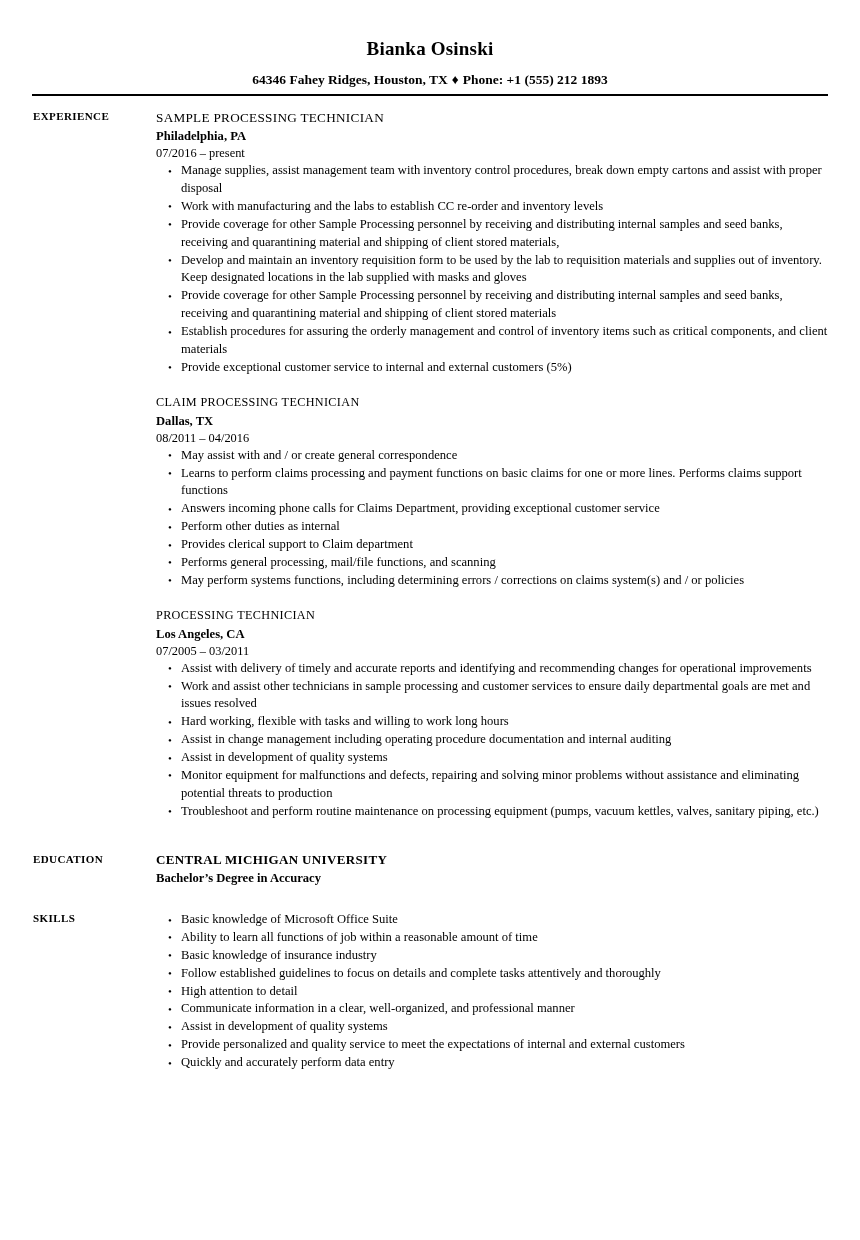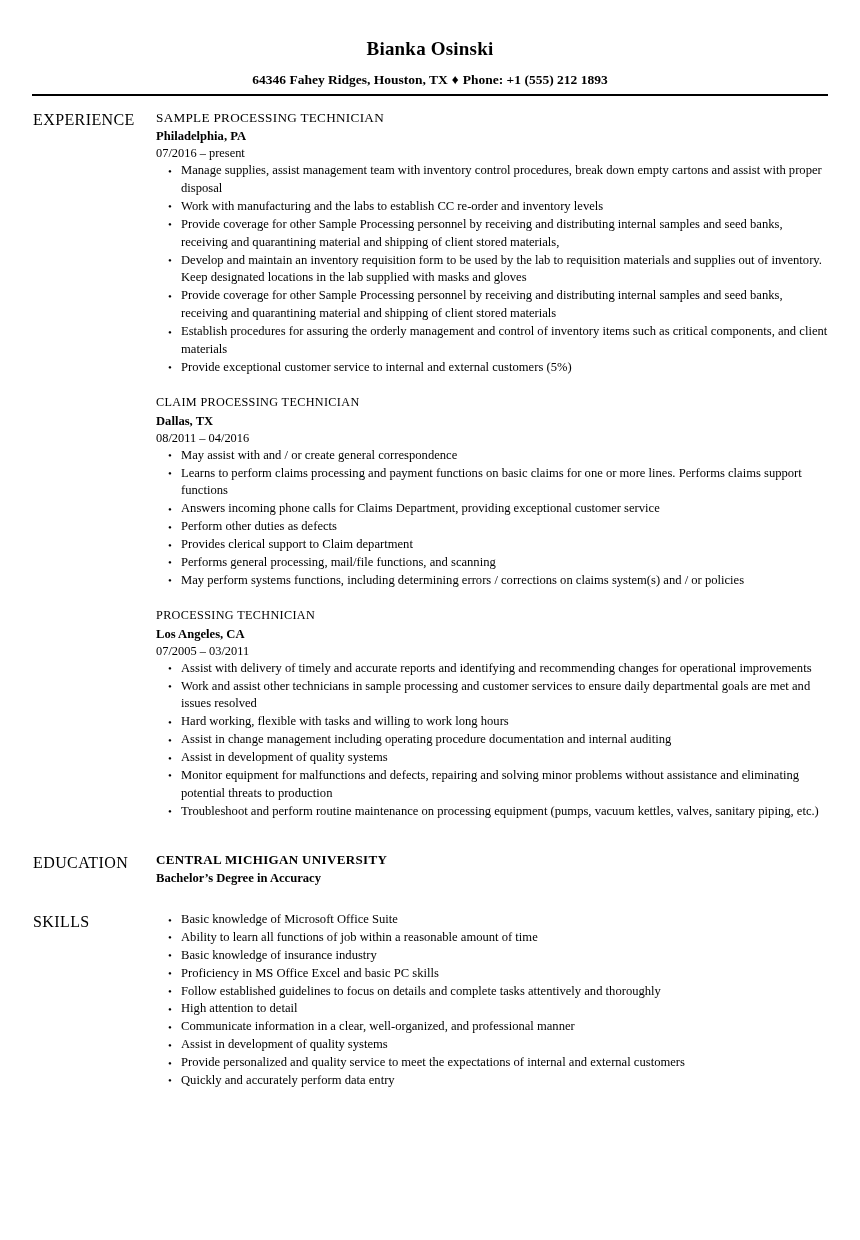--- a/index.html
+++ b/index.html
@@ -57,22 +57,22 @@
     margin-top: 13px;
     padding: 0 32px 0 33px;
   }
   .section {
     display: flex;
     align-items: flex-start;
   }
   .section-label {
     width: 123px;
     flex: 0 0 123px;
-    font-size: 16px;
-    font-weight: normal;
+    font-size: 11px;
+    font-weight: bold;
     letter-spacing: 0.4px;
     line-height: 1.25;
     padding-top: 1px;
   }
   .section-body {
     flex: 1 1 auto;
     min-width: 0;
   }
 
   
@@ -175,21 +175,21 @@
         </div>
 
         <div class="job">
           <div class="job-title">CLAIM PROCESSING TECHNICIAN</div>
           <div class="job-location">Dallas, TX</div>
           <div class="job-dates">08/2011 – 04/2016</div>
           <ul class="bullets">
             <li>May assist with and / or create general correspondence</li>
             <li>Learns to perform claims processing and payment functions on basic claims for one or more lines. Performs claims support functions</li>
             <li>Answers incoming phone calls for Claims Department, providing exceptional customer service</li>
-            <li>Perform other duties as defects</li>
+            <li>Perform other duties as internal</li>
             <li>Provides clerical support to Claim department</li>
             <li>Performs general processing, mail/file functions, and scanning</li>
             <li>May perform systems functions, including determining errors / corrections on claims system(s) and / or policies</li>
           </ul>
         </div>
 
         <div class="job">
           <div class="job-title">PROCESSING TECHNICIAN</div>
           <div class="job-location">Los Angeles, CA</div>
           <div class="job-dates">07/2005 – 03/2011</div>
@@ -215,21 +215,20 @@
       </div>
     </div>
 
     <div class="section skills">
       <div class="section-label">SKILLS</div>
       <div class="section-body">
         <ul class="bullets">
           <li>Basic knowledge of Microsoft Office Suite</li>
           <li>Ability to learn all functions of job within a reasonable amount of time</li>
           <li>Basic knowledge of insurance industry</li>
-          <li>Proficiency in MS Office Excel and basic PC skills</li>
           <li>Follow established guidelines to focus on details and complete tasks attentively and thoroughly</li>
           <li>High attention to detail</li>
           <li>Communicate information in a clear, well-organized, and professional manner</li>
           <li>Assist in development of quality systems</li>
           <li>Provide personalized and quality service to meet the expectations of internal and external customers</li>
           <li>Quickly and accurately perform data entry</li>
         </ul>
       </div>
     </div>
 

